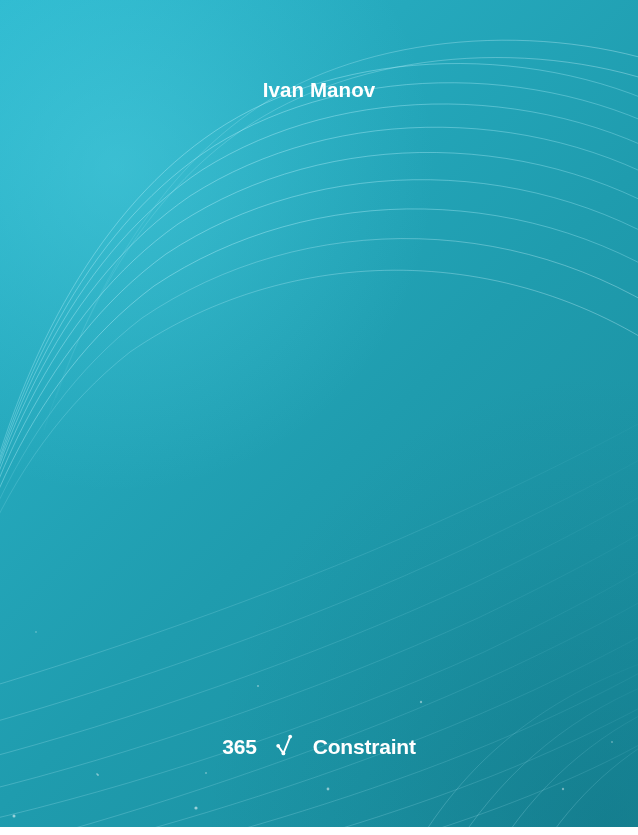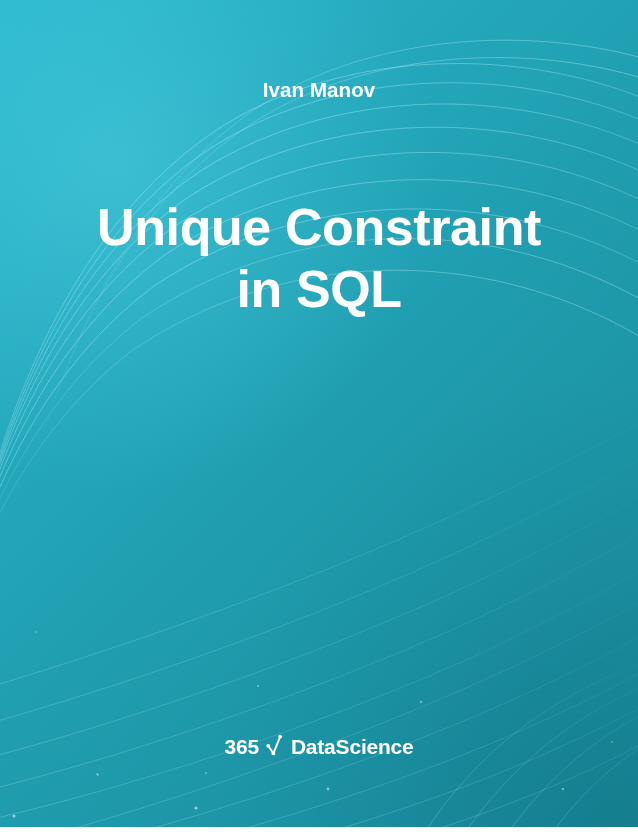--- a/index.html
+++ b/index.html
@@ -103,21 +103,21 @@
   }
 
   .logo {
     position: absolute;
     top: 735px;
     left: 0;
     right: 0;
     display: flex;
     align-items: center;
     justify-content: center;
-    gap: 7px;
+    gap: 19px;
   }
   .logo-365 {
     font-size: 21px;
     font-weight: 700;
     letter-spacing: -0.2px;
     line-height: 1;
   }
   .logo-mark {
     display: inline-block;
     width: 17px;
@@ -210,33 +210,29 @@
       <circle cx="563" cy="789" r="1.2" opacity="0.40"></circle>
       <circle cx="612" cy="742" r="1.0" opacity="0.32"></circle>
       <circle cx="36" cy="632" r="0.9" opacity="0.28"></circle>
     </g>
   </svg>
 
   <div class="content">
 
     <div class="author">Ivan Manov</div>
 
-    <div class="title">
-      <span class="line">Unique Constraint</span>
-      <span class="line">in SQL</span>
-    </div>
 
 
     <div class="logo">
       <span class="logo-365">365</span>
       <span class="logo-mark">
         <svg viewBox="0 0 17 22" width="17" height="22">
           <path d="M 2.2 11.8 L 7.4 19.4 L 14.2 2.6" fill="none" stroke="#ffffff" stroke-width="1.9" stroke-linecap="round" stroke-linejoin="round"></path>
           <circle cx="2.2" cy="11.8" r="1.9" fill="#ffffff"></circle>
           <circle cx="7.4" cy="19.4" r="1.9" fill="#ffffff"></circle>
           <circle cx="14.2" cy="2.6" r="1.9" fill="#ffffff"></circle>
         </svg>
       </span>
-      <span class="logo-name">DataScience</span>
+      <span class="logo-name">Constraint</span>
     </div>
 
   </div>
 </div>
 
 </body></html>

